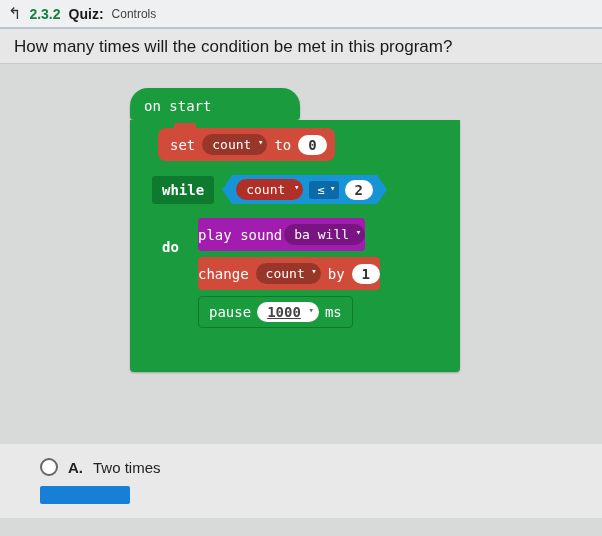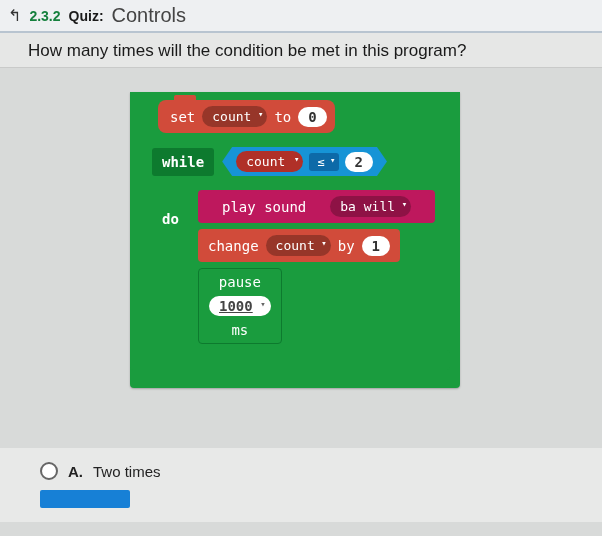--- a/index.html
+++ b/index.html
@@ -14,23 +14,23 @@
       background: #eef0f2;
       border-bottom: 2px solid #b8c4d0;
       padding: 4px 8px;
       display: flex;
       align-items: center;
       gap: 8px;
     }
     .back-icon { font-size: 16px; color: #333; }
     .quiz-num { font-weight: 700; color: #15803d; font-size: 14px; }
     .quiz-title { font-weight: 700; color: #1a1a1a; font-size: 14px; }
-    .quiz-sub { color: #444; font-size: 20px; }
+    .quiz-sub { color: #444; font-size: 12px; }
     .question {
-      padding: 8px 14px 6px 28px;
+      padding: 8px 14px 6px 14px;
       font-size: 17px;
       color: #1a1a1a;
       background: #e6e7e6;
       border-bottom: 1px solid #c9cac9;
     }
     .canvas {
       padding: 24px 0 0 130px;
       position: relative;
       height: 380px;
     }
@@ -139,47 +139,46 @@
       width: 40px;
       padding: 8px 0 0 4px;
       font-weight: 600;
       color: #fff;
       margin-top: 19px;
     }
     .do-inner {
       padding: 6px 0 4px 0;
     }
     .play-block {
-      background: #be185d;
-      display: inline-flex;
-      align-items: center;
-      gap: 24px;
-      padding: 6px 24px;
+      background: #a21caf;
+      display: inline-flex;
+      align-items: center;
+      gap: 2px;
+      padding: 6px 0;
       border-radius: 4px;
       margin-bottom: 6px;
     }
     .play-block .dropdown-pill { background: rgba(0,0,0,.25);}
     .change-block {
       background: #d14b3a;
       display: inline-flex;
       align-items: center;
       gap: 7px;
-      padding: 6px 10px;
+      padding: 6px 0;
       border-radius: 4px;
       margin-bottom: 6px;
     }
     .pause-block {
       background: #1a9c3e;
       border: 1px solid #0d7a2e;
       display: inline-flex;
       align-items: center;
       gap: 6px;
       padding: 5px 10px;
       border-radius: 4px;
-      flex-direction: column;
     }
     .pause-oval {
       background: #fff;
       color: #444;
       padding: 2px 18px 2px 10px;
       border-radius: 12px;
       font-weight: 600;
       position: relative;
       text-decoration: underline;
     }
@@ -224,20 +223,23 @@
 <div class="header">
   <span class="back-icon">↰</span>
   <span class="quiz-num">2.3.2</span>
   <span class="quiz-title">Quiz:</span>
   <span class="quiz-sub">Controls</span>
 </div>
 
 <div class="question">How many times will the condition be met in this program?</div>
 
 <div class="canvas">
+  <div class="block hat">
+    <span>on start</span>
+  </div>
   <div class="block c-body">
     <div class="inner-stack">
 
       <div class="set-block">
         <span>set</span>
         <span class="dropdown-pill">count</span>
         <span>to</span>
         <span class="oval-input">0</span>
       </div>
 

